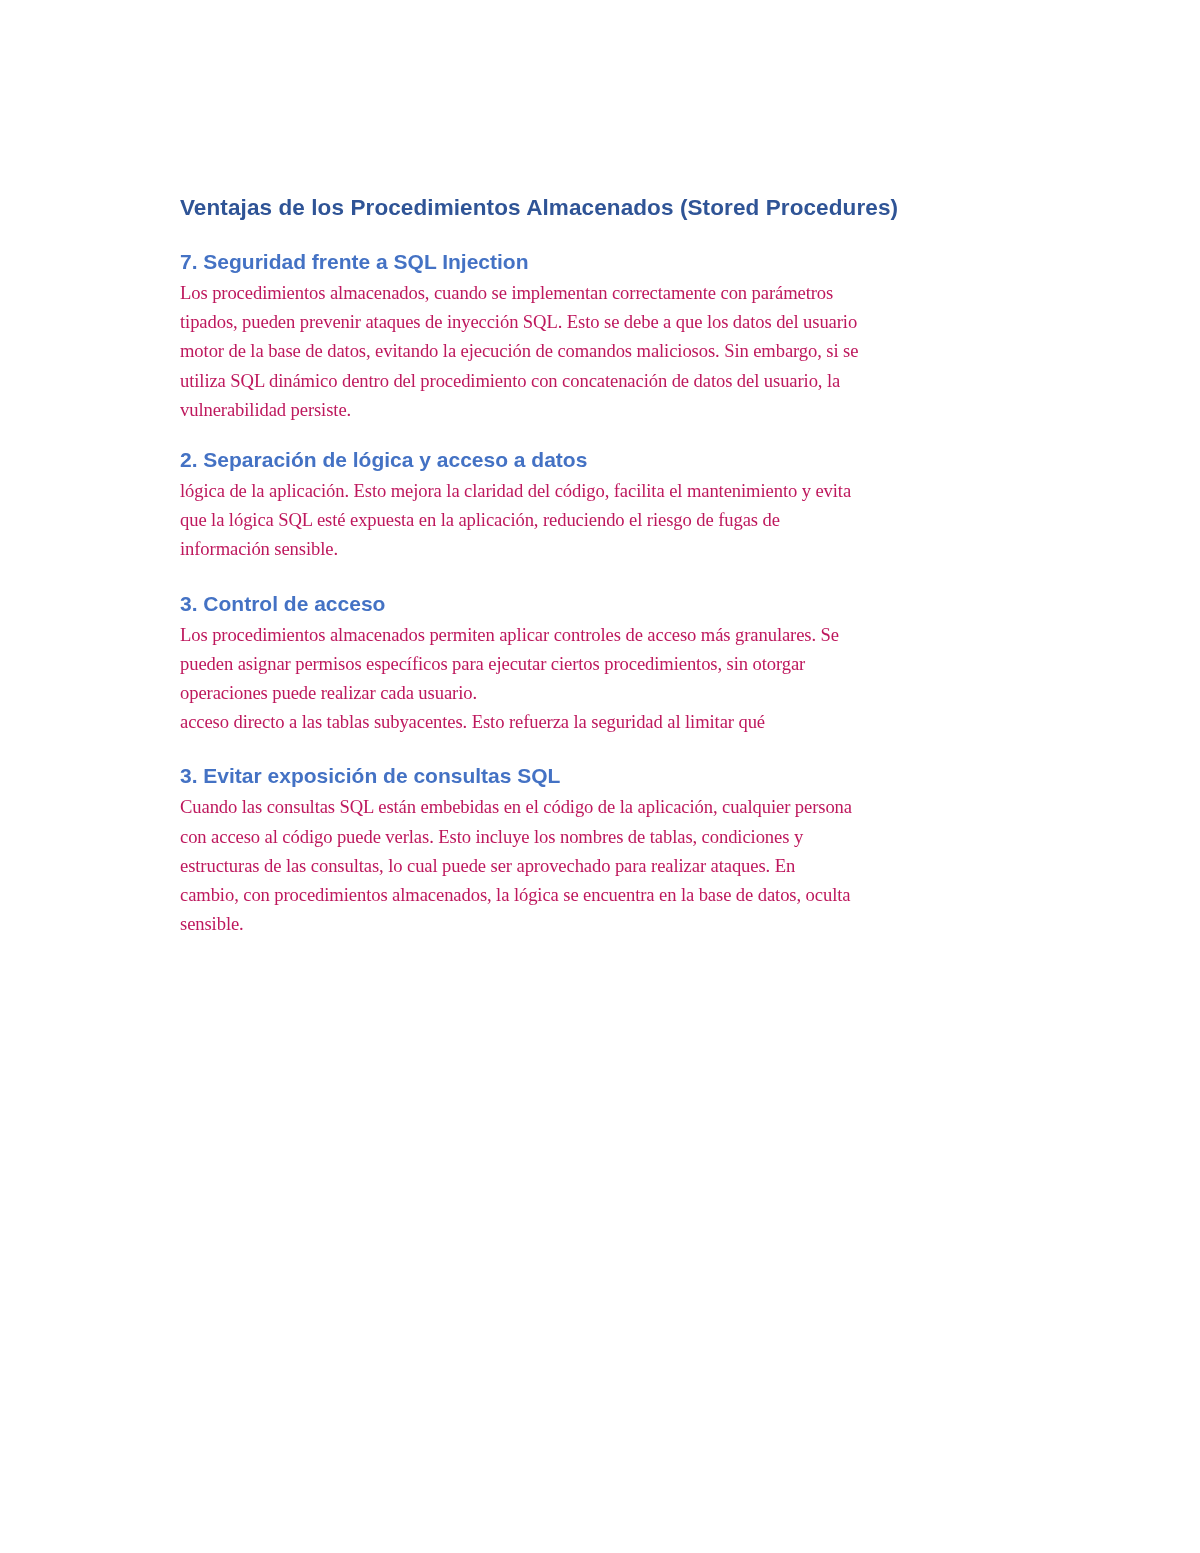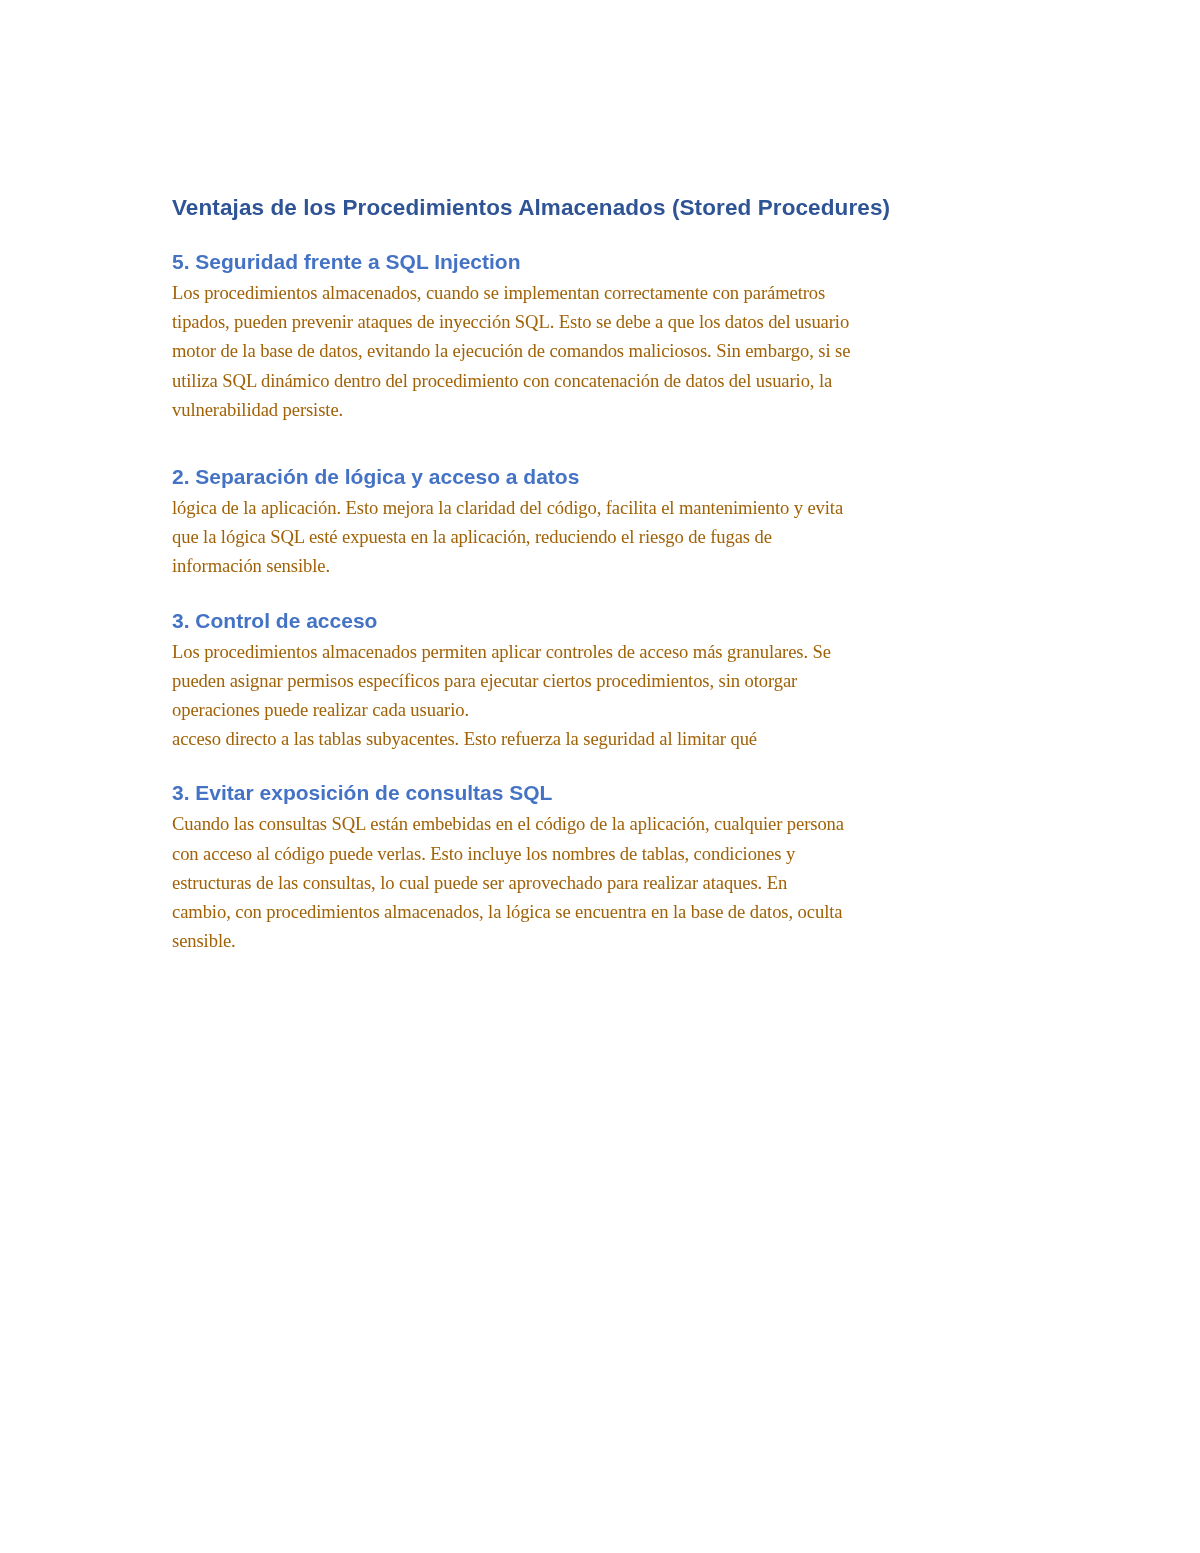--- a/index.html
+++ b/index.html
@@ -8,21 +8,21 @@
       background: #ffffff;
     }
     body {
       width: 1200px;
       height: 1553px;
       position: relative;
       overflow: hidden;
     }
     .page {
       position: absolute;
-      left: 172px;
+      left: 180px;
       top: 190px;
       width: 850px;
     }
     .doc-title {
       font-family: "Liberation Sans", "DejaVu Sans", sans-serif;
       font-size: 22.5px;
       color: #2f5496;
       margin: 0;
       height: 36px;
       line-height: 36px;
@@ -35,42 +35,42 @@
       font-family: "Liberation Sans", "DejaVu Sans", sans-serif;
       font-size: 21px;
       color: #4472c4;
       margin: 0;
       line-height: 32px;
       height: 32px;
     }
     .section-body {
       font-family: "Liberation Serif", "DejaVu Serif", serif;
       font-size: 18.6px;
-      color: #a16207;
+      color: #be185d;
       margin: 0;
       line-height: 29.2px;
       letter-spacing: -0.1px;
     }
     .line {
       display: block;
       white-space: nowrap;
     }
     #sec1 { margin-top: 20px; }
-    #sec2 { margin-top: 37px; }
+    #sec2 { margin-top: 20px; }
     #sec3 { margin-top: 24px; }
     #sec4 { margin-top: 24px; }
   </style>
 </head>
 <body>
 
 <div class="page">
   <h1 class="doc-title">Ventajas de los Procedimientos Almacenados (Stored Procedures)</h1>
 
   <section class="section" id="sec1">
-    <h2 class="section-heading">5. Seguridad frente a SQL Injection</h2>
+    <h2 class="section-heading">7. Seguridad frente a SQL Injection</h2>
     <p class="section-body">
       <span class="line">Los procedimientos almacenados, cuando se implementan correctamente con parámetros</span>
       <span class="line">tipados, pueden prevenir ataques de inyección SQL. Esto se debe a que los datos del usuario</span>
       <span class="line">motor de la base de datos, evitando la ejecución de comandos maliciosos. Sin embargo, si se</span>
       <span class="line">utiliza SQL dinámico dentro del procedimiento con concatenación de datos del usuario, la</span>
       <span class="line">vulnerabilidad persiste.</span>
     </p>
   </section>
 
   <section class="section" id="sec2">

